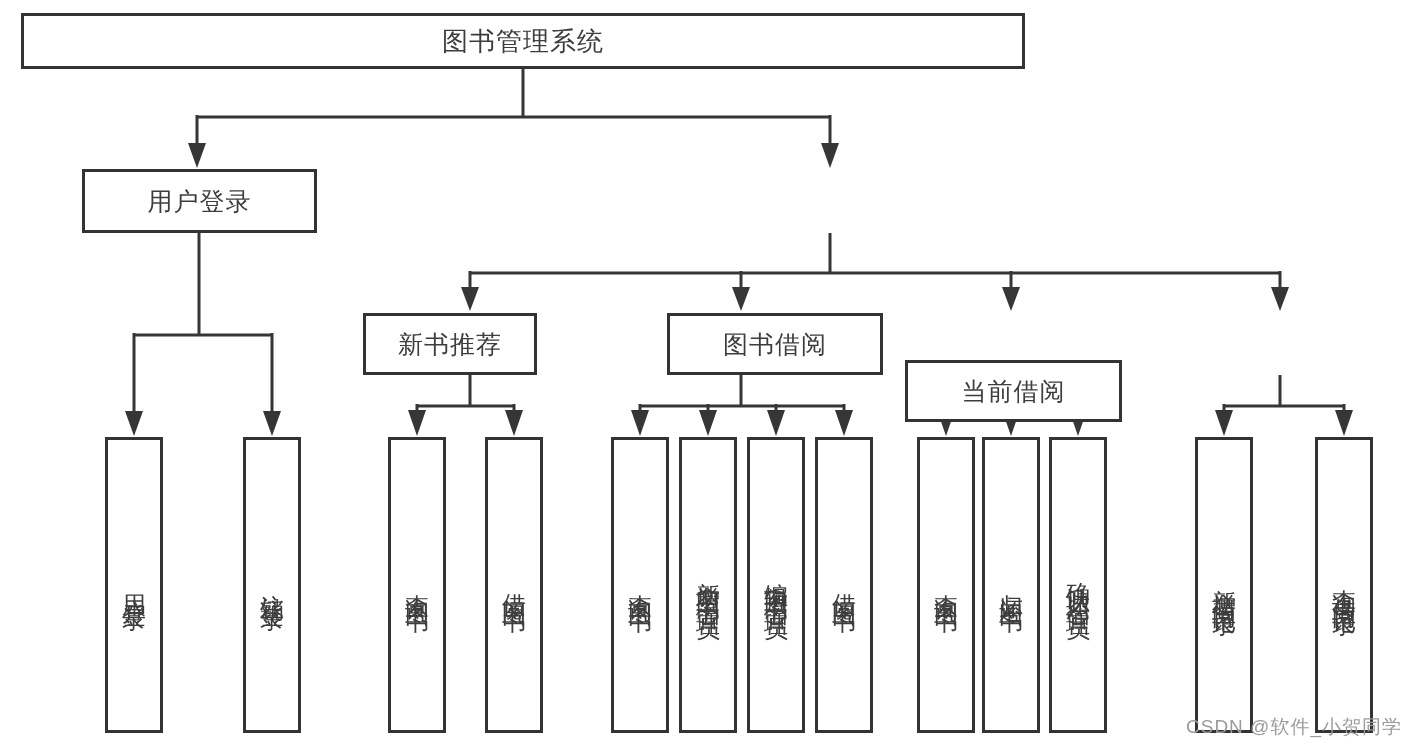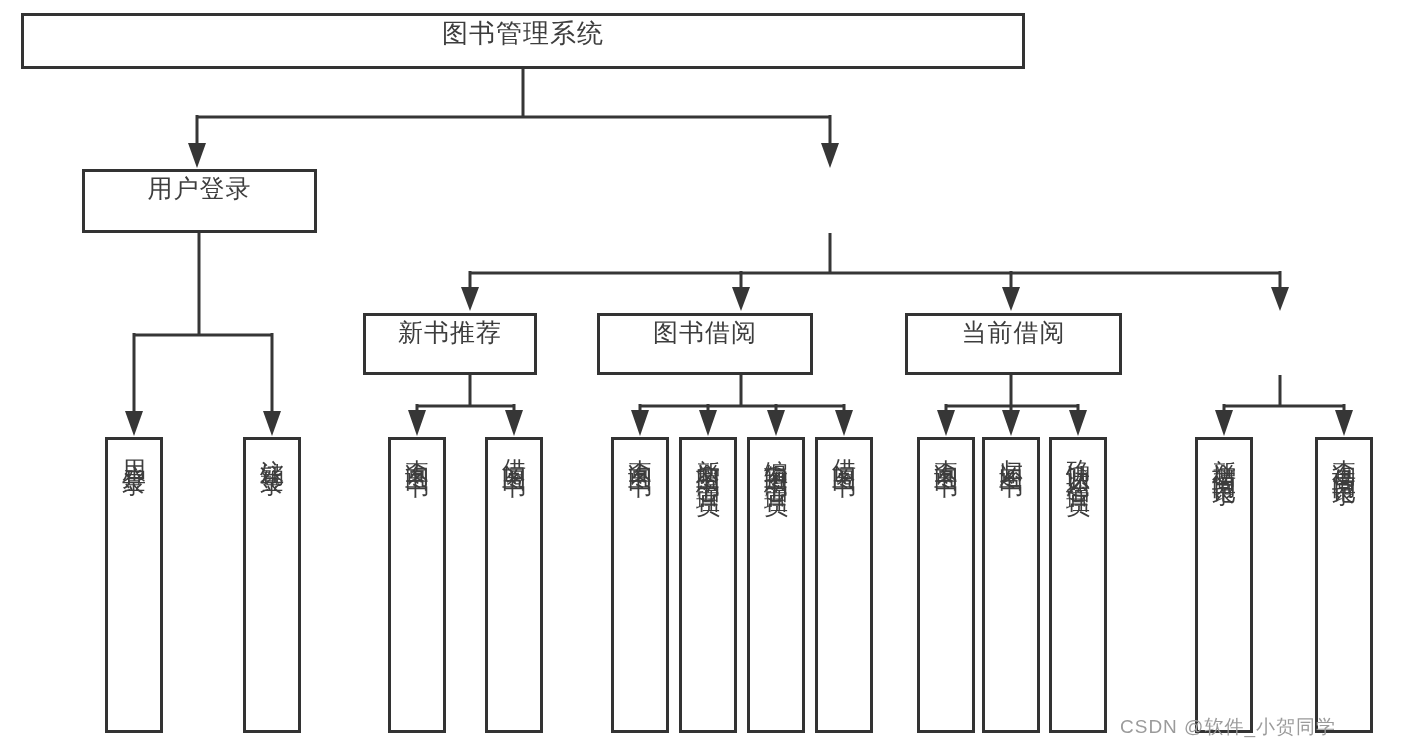--- a/index.html
+++ b/index.html
@@ -34,21 +34,21 @@
   }
   .connectors polygon {
     fill: var(--line);
     stroke: none;
   }
   .node {
     position: absolute;
     background: #ffffff;
     border: 3px solid var(--border);
     display: flex;
-    align-items: flex-start;
+    align-items: center;
     justify-content: center;
     color: var(--text);
     font-size: 25px;
     letter-spacing: 1px;
     white-space: nowrap;
   }
   .node.root {
     left: 21px; top: 13px; width: 1004px; height: 56px;
     font-size: 26px;
   }
@@ -60,21 +60,21 @@
   .node.leaf .v-label {
     writing-mode: vertical-rl;
     text-orientation: mixed;
     letter-spacing: 5px;
     line-height: 1;
     font-size: 24px;
     white-space: nowrap;
   }
   .watermark {
     position: absolute;
-    left: 1120px; top: 714px;
+    left: 1186px; top: 714px;
     font-size: 19px;
     letter-spacing: 1px;
     color: var(--watermark);
     z-index: 5;
     white-space: nowrap;
   }
 </style>
 </head>
 <body>
 
@@ -134,24 +134,24 @@
     <span>图书管理系统</span>
   </div>
 
   <div class="node lvl2" style="left:82px;">
     <span>用户登录</span>
   </div>
 
   <div class="node lvl3" style="left:363px;width:174px;">
     <span>新书推荐</span>
   </div>
-  <div class="node lvl3" style="left:597px;width:216px;">
+  <div class="node lvl3" style="left:667px;width:216px;">
     <span>图书借阅</span>
   </div>
-  <div class="node lvl3" style="left:905px;width:217px;">
+  <div class="node lvl3" style="left:905px;width:217px;margin-top:47px;">
     <span>当前借阅</span>
   </div>
 
   <div class="node leaf" style="left:105px;">
     <span class="v-label">用户登录</span>
   </div>
   <div class="node leaf" style="left:243px;">
     <span class="v-label">注销登录</span>
   </div>
 

